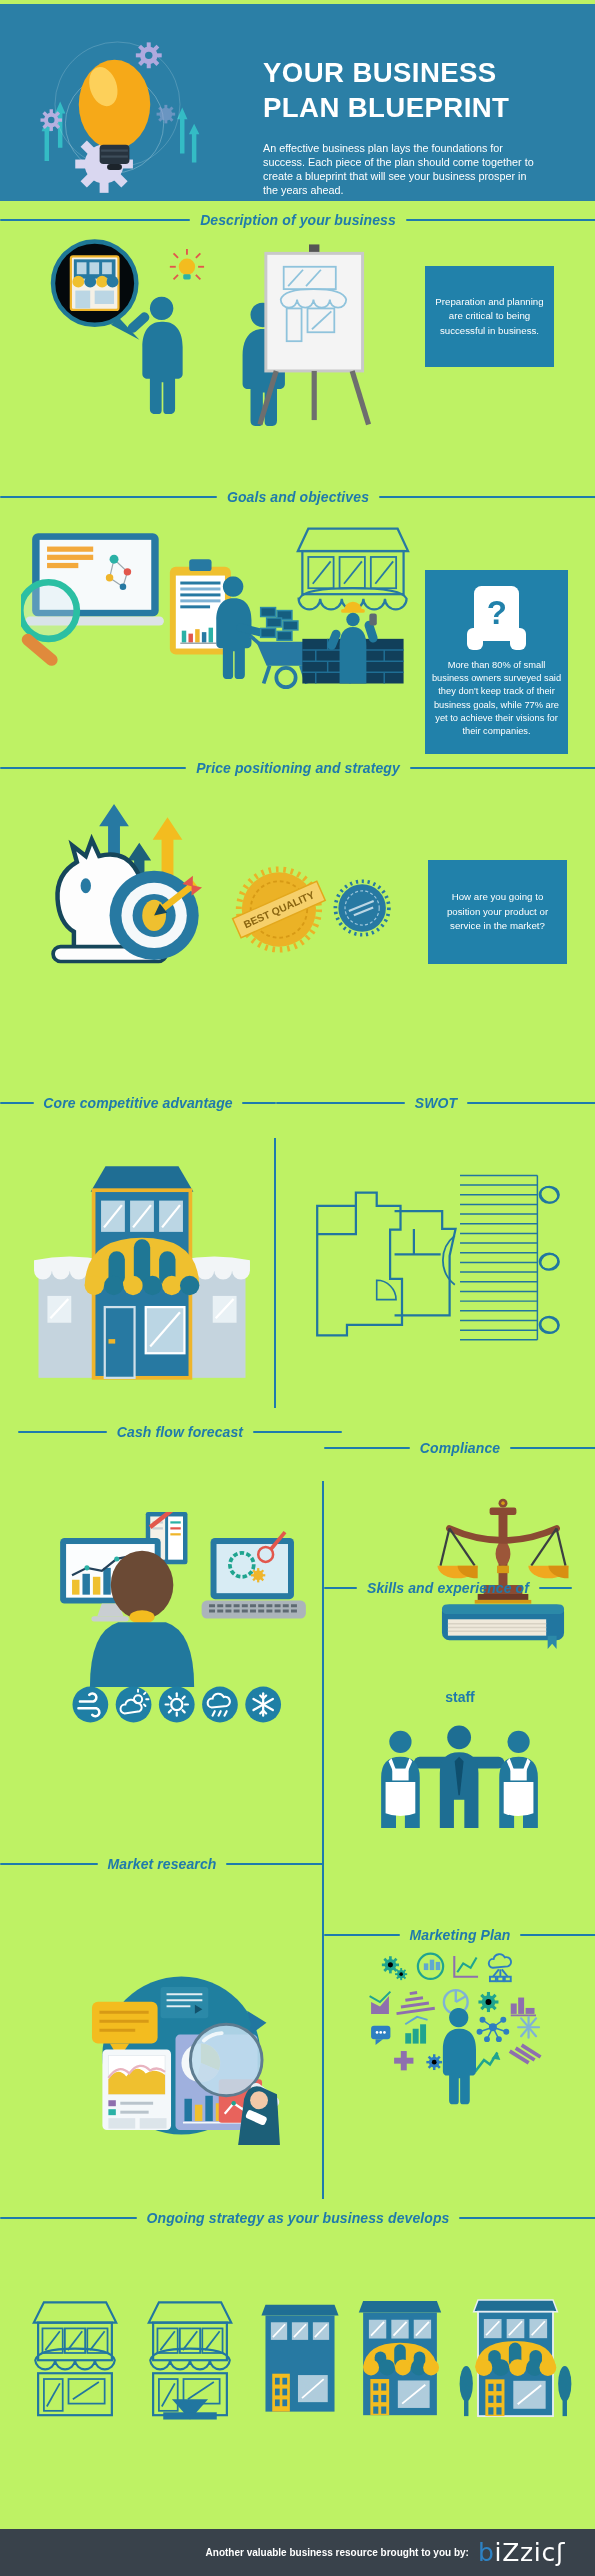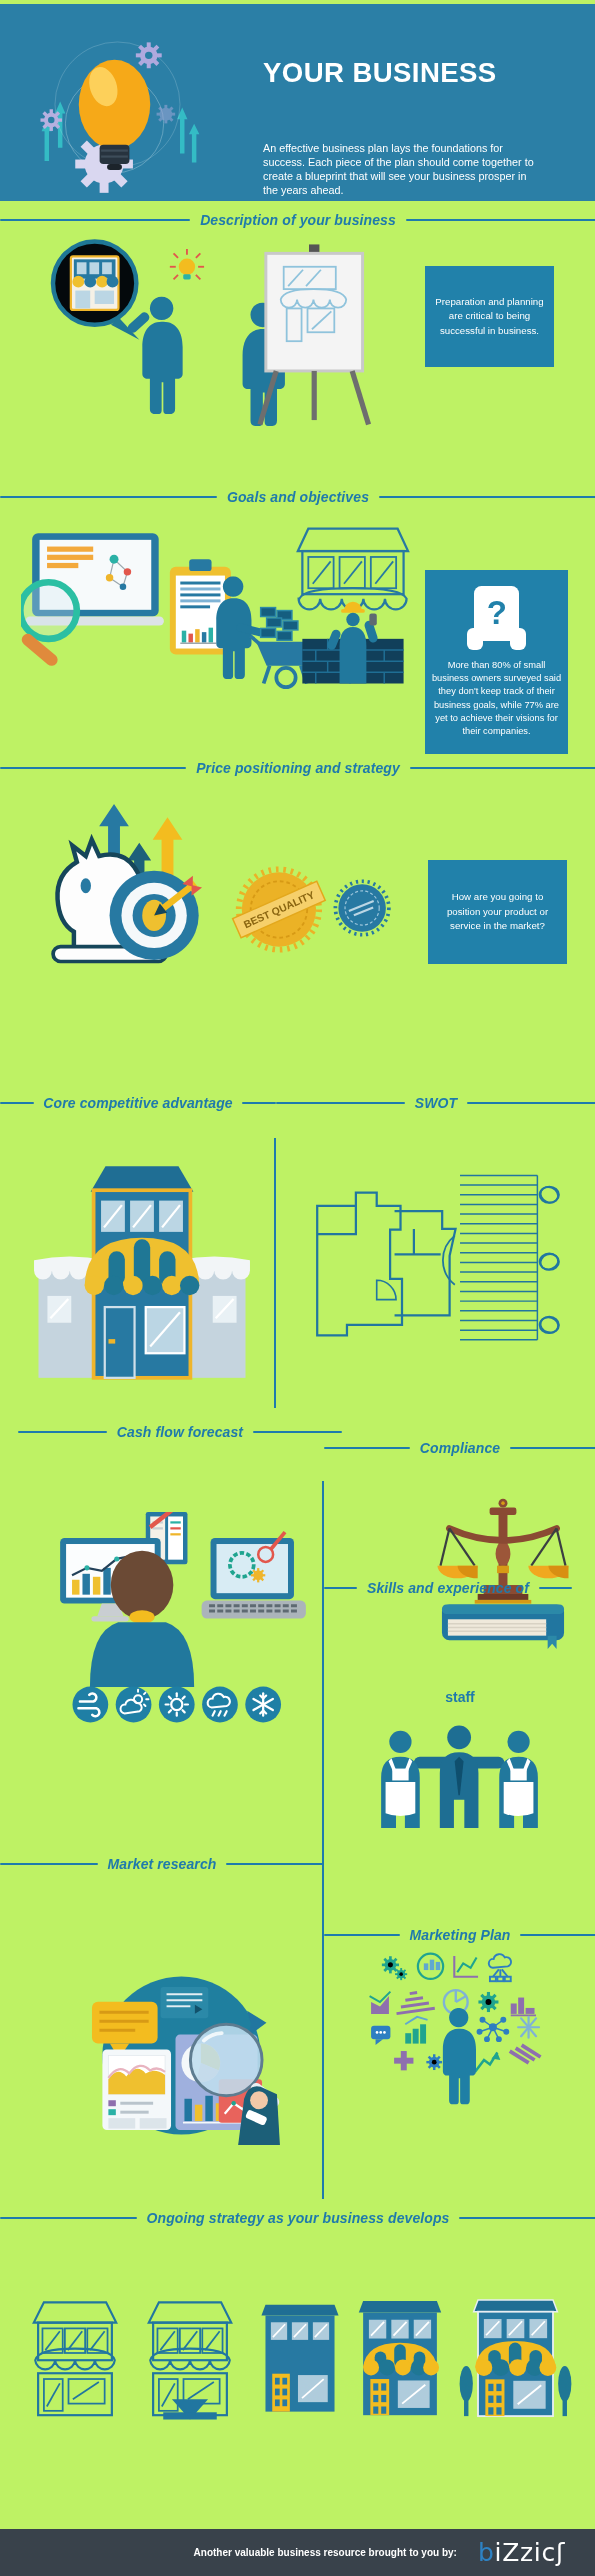--- a/index.html
+++ b/index.html
@@ -22,21 +22,21 @@
   .callout{position:absolute;background:#2181AA;color:#fff;text-align:center;box-sizing:border-box;
            display:flex;flex-direction:column;align-items:center;justify-content:center;padding:7.4px 6px;}
   .callout p{margin:0;font-size:9.7px;line-height:1.5;}
   .callout.small p{font-size:9.3px;line-height:1.42;}
   .q-wrap{position:relative;width:71px;height:64px;margin-bottom:9px;flex:none;}
   .q-head{position:absolute;left:13.4px;top:0;width:45px;height:55px;background:#fff;border-radius:7.4px;
           display:flex;align-items:center;justify-content:center;color:#2181AA;font-size:33px;font-weight:700;}
   .q-sh{position:absolute;bottom:0;width:16.4px;height:22.3px;background:#fff;border-radius:6px;}
   
   .footer{position:absolute;left:0;top:2529px;width:596px;height:47px;background:#39424B;
-          display:flex;align-items:center;justify-content:flex-end;gap:21px;padding-right:31px;box-sizing:border-box;}
+          display:flex;align-items:center;justify-content:flex-end;gap:9px;padding-right:31px;box-sizing:border-box;}
   .footer .ft{color:#fff;font-weight:700;font-size:10px;}
   .logo{font-family:"DejaVu Sans",sans-serif;font-size:25px;color:#fff;letter-spacing:0.7px;line-height:1;text-align:right;}
   .logo .lb{color:#2E82C4;}
   svg{display:block;}
 </style>
 </head>
 <body>
 
 <svg width="0" height="0" style="position:absolute" aria-hidden="true">
  <defs>
@@ -101,21 +101,21 @@
         <use href="#gear" x="58" y="132" width="80" height="80" style="color:#D9D7F0"></use>
       </g>
       <ellipse cx="112" cy="92" rx="48" ry="60" fill="#F6A918"></ellipse>
       <ellipse cx="97" cy="68" rx="18" ry="27" fill="#FFD96B" opacity=".8" transform="rotate(-18 97 68)"></ellipse>
       <rect x="92" y="146" width="40" height="26" rx="5" fill="#27333E"></rect>
       <line x1="94" y1="154" x2="130" y2="154" stroke="#3D4C59" stroke-width="3"></line>
       <line x1="94" y1="162" x2="130" y2="162" stroke="#3D4C59" stroke-width="3"></line>
       <rect x="102" y="172" width="20" height="8" rx="4" fill="#1C242B"></rect>
     </svg>
     <h1 class="title"><span>YOUR BUSINESS</span><br>
-      </h1>
+      <span>PLAN BLUEPRINT</span></h1>
     <p class="blurb">An effective business plan lays the foundations for success. Each piece of the plan should come together to create a blueprint that will see your business prosper in the years ahead.</p>
   </header>
 
   <div class="hdr" style="top:212px;left:0;width:596px">
     <i class="ln"></i>
     <span>Description of your business</span>
     <i class="ln"></i>
   </div>
 
   <svg class="abs" style="left:41px;top:237px" width="376" height="192" viewBox="0 0 505 258">

